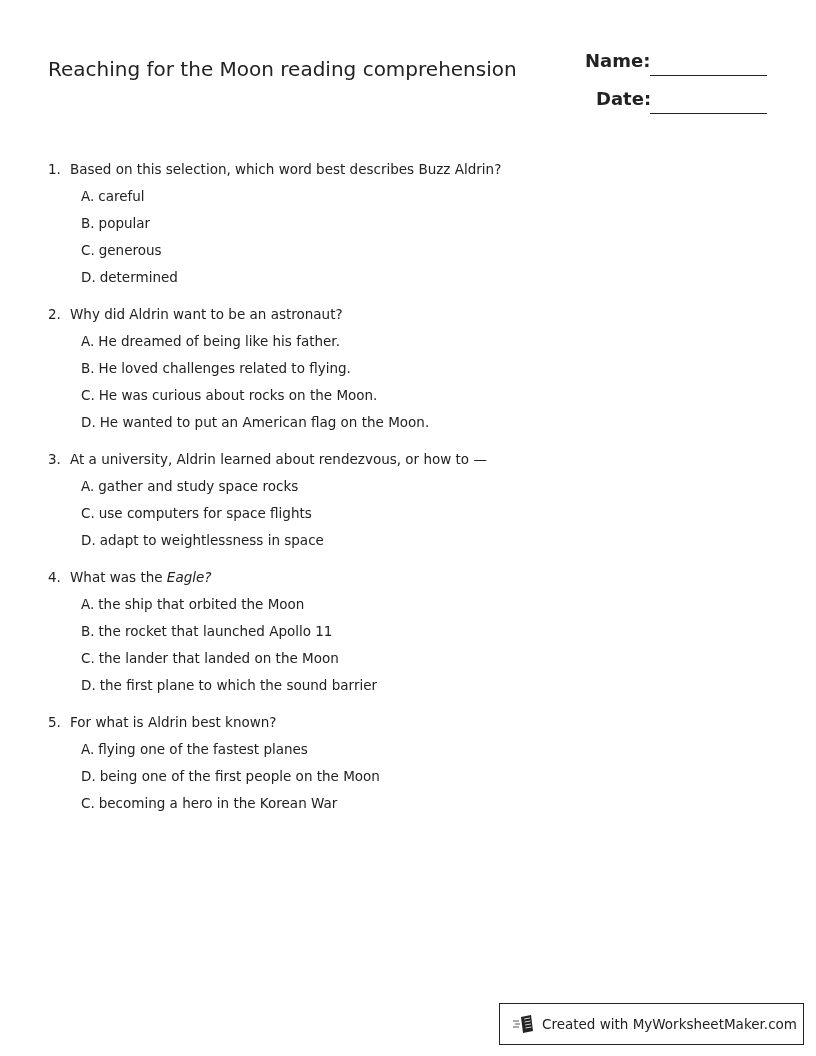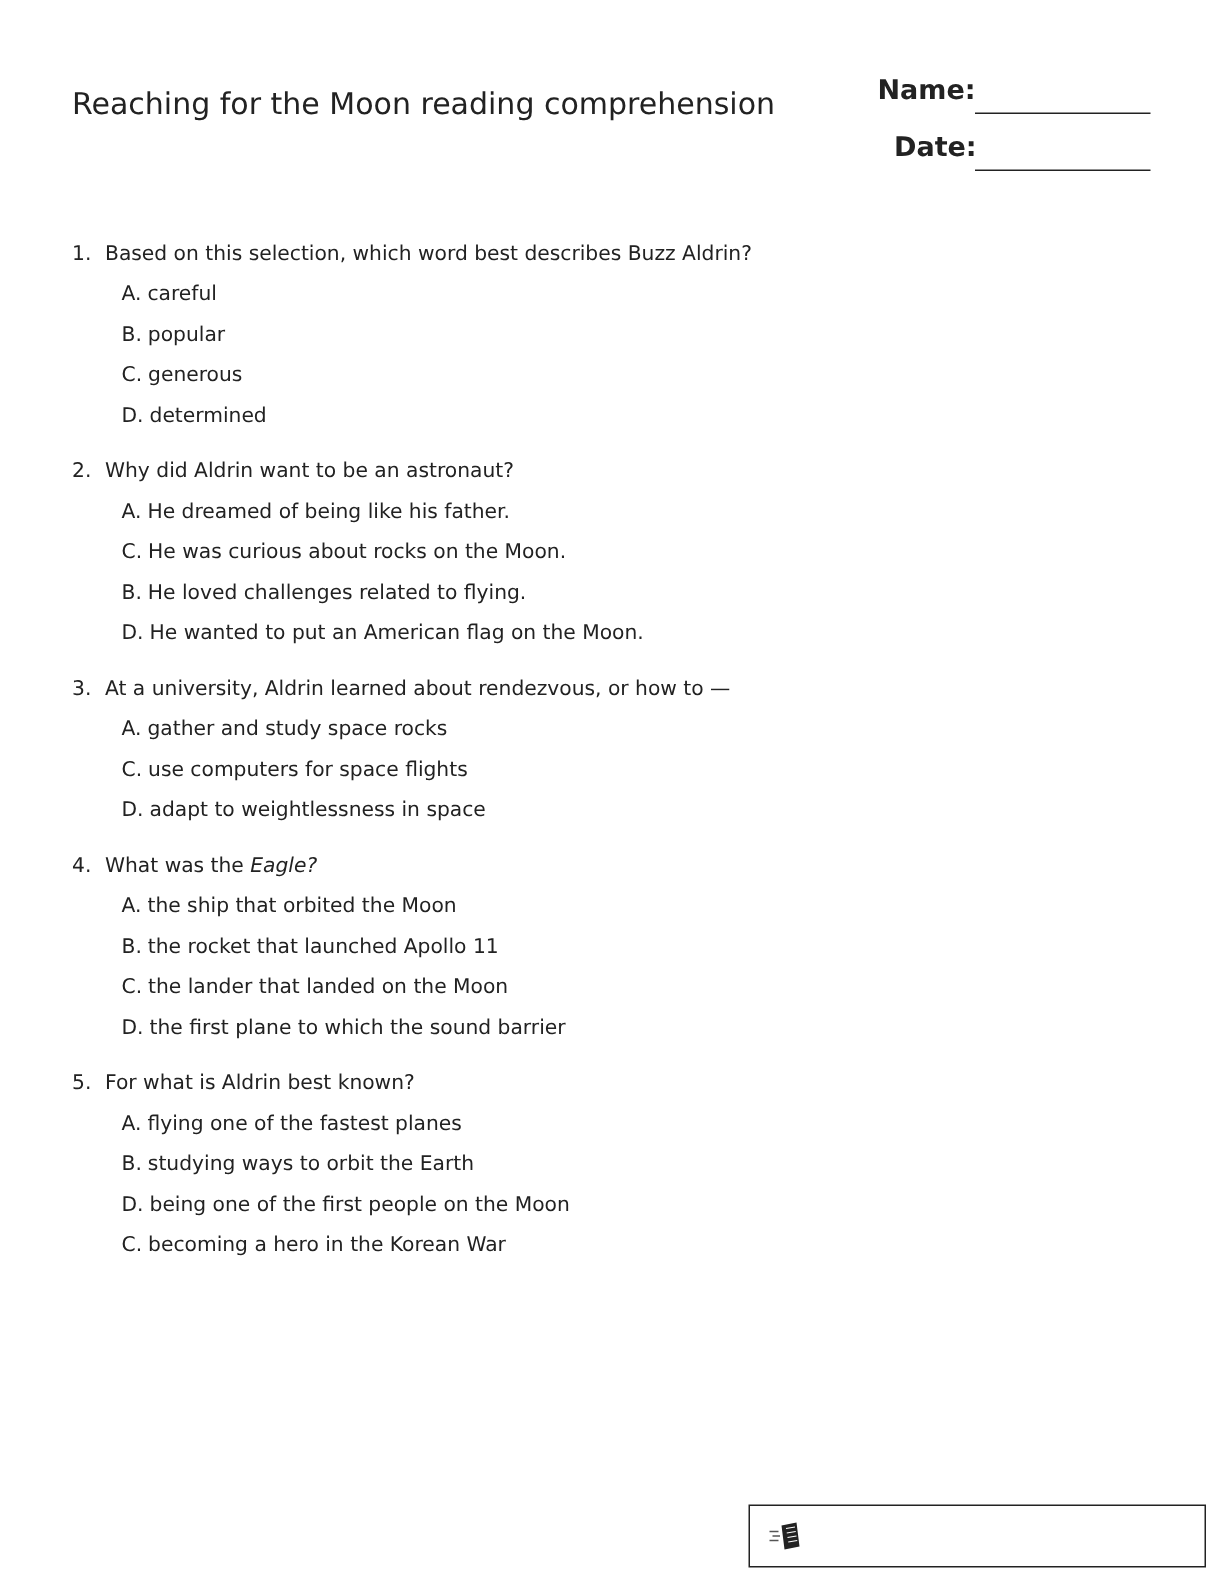--- a/index.html
+++ b/index.html
@@ -60,22 +60,22 @@
     <div class="choice"><span class="choice-letter">C.</span><span>generous</span></div>
     <div class="choice"><span class="choice-letter">D.</span><span>determined</span></div>
   </div>
 
   <div class="question">
     <div class="q-stem">
       <span class="q-num">2.</span>
       <span class="q-text">Why did Aldrin want to be an astronaut?</span>
     </div>
     <div class="choice"><span class="choice-letter">A.</span><span>He dreamed of being like his father.</span></div>
+    <div class="choice"><span class="choice-letter">B.</span><span>He loved challenges related to flying.</span></div>
     <div class="choice"><span class="choice-letter">C.</span><span>He was curious about rocks on the Moon.</span></div>
-    <div class="choice"><span class="choice-letter">B.</span><span>He loved challenges related to flying.</span></div>
     <div class="choice"><span class="choice-letter">D.</span><span>He wanted to put an American flag on the Moon.</span></div>
   </div>
 
   <div class="question">
     <div class="q-stem">
       <span class="q-num">3.</span>
       <span class="q-text">At a university, Aldrin learned about rendezvous, or how to —</span>
     </div>
     <div class="choice"><span class="choice-letter">A.</span><span>gather and study space rocks</span></div>
     <div class="choice"><span class="choice-letter">C.</span><span>use computers for space flights</span></div>
@@ -92,30 +92,30 @@
     <div class="choice"><span class="choice-letter">C.</span><span>the lander that landed on the Moon</span></div>
     <div class="choice"><span class="choice-letter">D.</span><span>the first plane to which the sound barrier</span></div>
   </div>
 
   <div class="question">
     <div class="q-stem">
       <span class="q-num">5.</span>
       <span class="q-text">For what is Aldrin best known?</span>
     </div>
     <div class="choice"><span class="choice-letter">A.</span><span>flying one of the fastest planes</span></div>
-    <div class="choice"><span class="choice-letter">B.</span><span>studying ways to orbit the Earth</span></div>
     <div class="choice"><span class="choice-letter">D.</span><span>being one of the first people on the Moon</span></div>
     <div class="choice"><span class="choice-letter">C.</span><span>becoming a hero in the Korean War</span></div>
   </div>
 
 </div>
 
 <div class="footer">
   <span class="footer-icon">
     <svg width="24" height="20" viewBox="0 0 24 20">
       <line x1="1" y1="7" x2="7" y2="7" stroke="#555" stroke-width="1"></line>
       <line x1="3" y1="10" x2="8" y2="10" stroke="#555" stroke-width="1"></line>
       <line x1="1" y1="13" x2="7" y2="13" stroke="#555" stroke-width="1"></line>
       <path d="M9 3 L19 1 L21 17 L11 19 Z" fill="#222"></path>
       <path d="M12 5 L18 4 M12.5 8 L18.5 7 M13 11 L19 10 M13.5 14 L19.5 13" stroke="#fff" stroke-width="0.8"></path>
     </svg>
   </span>
+  <span class="footer-text">Created with MyWorksheetMaker.com</span>
 </div>
 
 </body></html>

